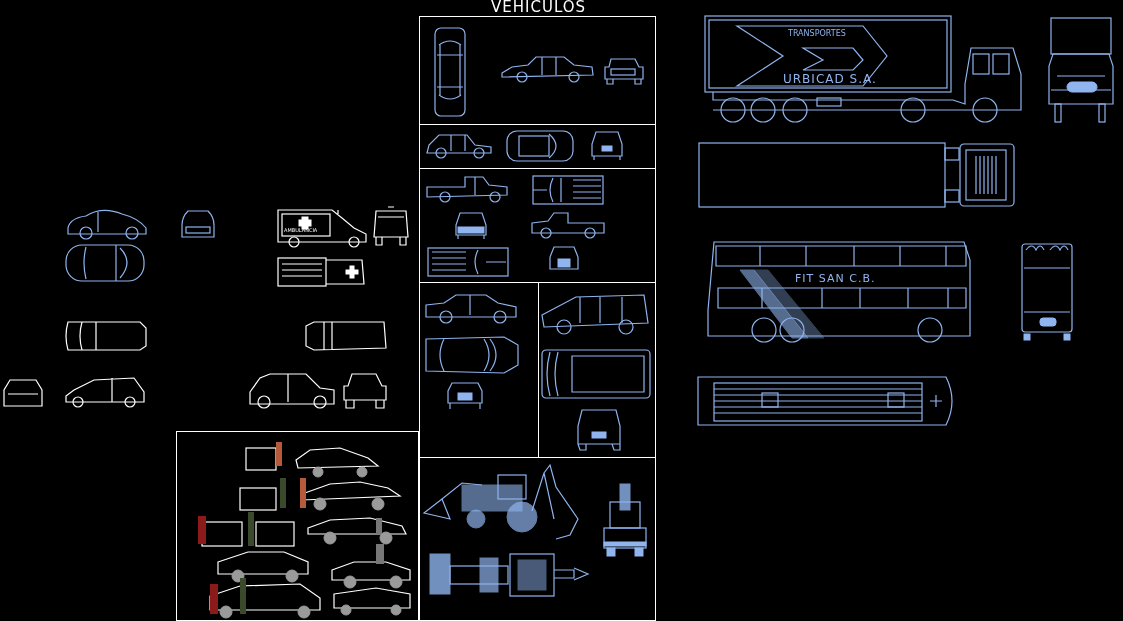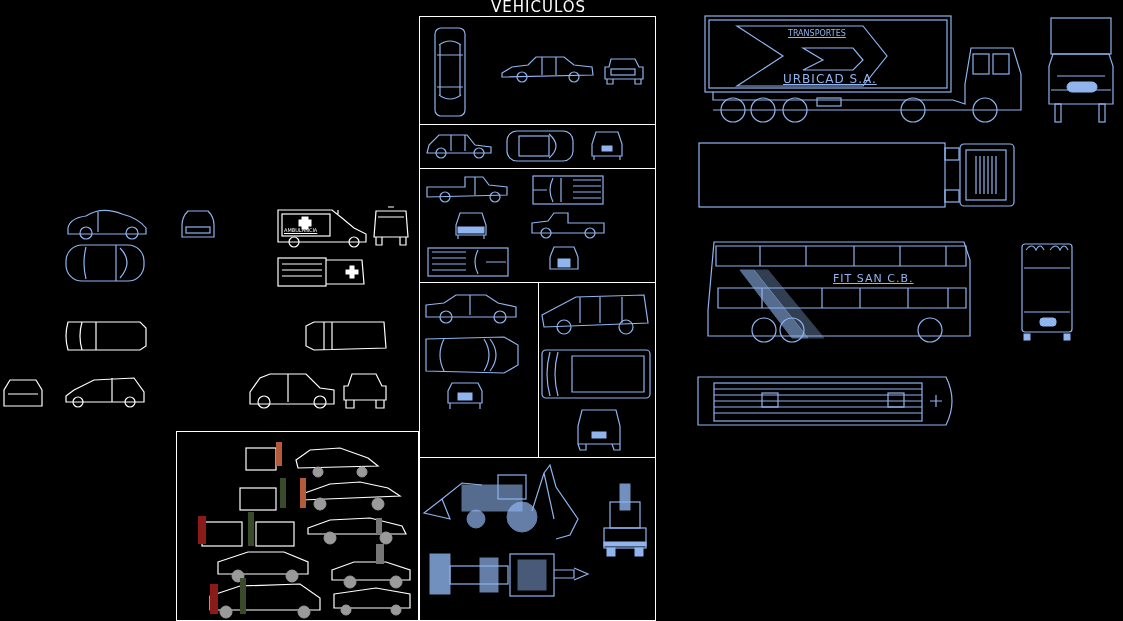--- a/index.html
+++ b/index.html
@@ -5,21 +5,21 @@
   html,body{margin:0;padding:0;background:#000;}
   body{width:1123px;height:621px;position:relative;overflow:hidden;font-family:"Liberation Sans",sans-serif;}
   .frame{position:absolute;border:1px solid #ffffff;box-sizing:border-box;}
   .title{position:absolute;color:#ffffff;font-size:15px;letter-spacing:1px;font-family:"DejaVu Sans",sans-serif;}
   svg{position:absolute;overflow:visible;}
   .b{stroke:#8fb4ee;fill:none;stroke-width:1.2;}
   .bf{fill:#8fb4ee;stroke:#8fb4ee;}
   .w{stroke:#ffffff;fill:none;stroke-width:1.2;}
   .wf{fill:#ffffff;stroke:#ffffff;}
   .g{fill:#9a9a9a;stroke:#9a9a9a;}
-  .lbl{position:absolute;color:#8fb4ee;font-family:"DejaVu Sans",sans-serif;white-space:nowrap;text-decoration:underline;}
+  .lbl{position:absolute;color:#8fb4ee;font-family:"DejaVu Sans",sans-serif;white-space:nowrap;}
 </style>
 </head>
 <body>
 
 <div class="title" style="left:491px;top:-2px;">VEHICULOS</div>
 
 <div class="frame" style="left:419px;top:16px;width:237px;height:109px;"></div>
 <div class="frame" style="left:419px;top:124px;width:237px;height:45px;"></div>
 <div class="frame" style="left:419px;top:168px;width:237px;height:115px;"></div>
 <div class="frame" style="left:419px;top:282px;width:120px;height:176px;"></div>
@@ -274,21 +274,21 @@
 <svg style="left:704px;top:240px" width="270" height="106">
   <path class="b" d="M10 2 L260 2 L266 20 L266 96 L4 96 L4 70 Z"></path>
   <path class="b" d="M12 6 L262 6 L262 26 L12 26 Z M56 6 L56 26 M102 6 L102 26 M150 6 L150 26 M196 6 L196 26 M242 6 L242 26"></path>
   <path class="b" d="M14 48 L262 48 L262 68 L14 68 Z M58 48 L58 68 M118 48 L118 68 M156 48 L156 68 M204 48 L204 68 M244 48 L244 68"></path>
   <path class="bf" d="M36 30 L50 30 L104 98 L88 98 Z" opacity="0.6"></path>
   <path class="bf" d="M50 30 L64 30 L120 98 L104 98 Z" opacity="0.35"></path>
   <circle class="b" cx="60" cy="90" r="12"></circle>
     <circle class="b" cx="88" cy="90" r="12"></circle>
     <circle class="b" cx="226" cy="90" r="12"></circle>
 </svg>
-<div class="lbl" style="left:795px;top:272px;font-size:11px;letter-spacing:1px;margin-left:38px;">FIT SAN C.B.</div>
+<div class="lbl" style="left:795px;top:272px;font-size:11px;letter-spacing:1px;">FIT SAN C.B.</div>
 
 <svg style="left:1020px;top:242px" width="54" height="102">
   <rect class="b" x="2" y="2" width="50" height="88" rx="3"></rect>
   <path class="b" d="M4 26 L50 26 M4 70 L50 70 M6 8 Q12 0 16 8 Q20 0 24 8 M30 8 Q36 0 40 8 Q44 0 48 8"></path>
   <rect class="bf" x="20" y="76" width="16" height="8" rx="3"></rect>
   <rect class="bf" x="4" y="92" width="6" height="6"></rect>
     <rect class="bf" x="44" y="92" width="6" height="6"></rect>
 </svg>
 
 <svg style="left:696px;top:375px" width="266" height="54">

